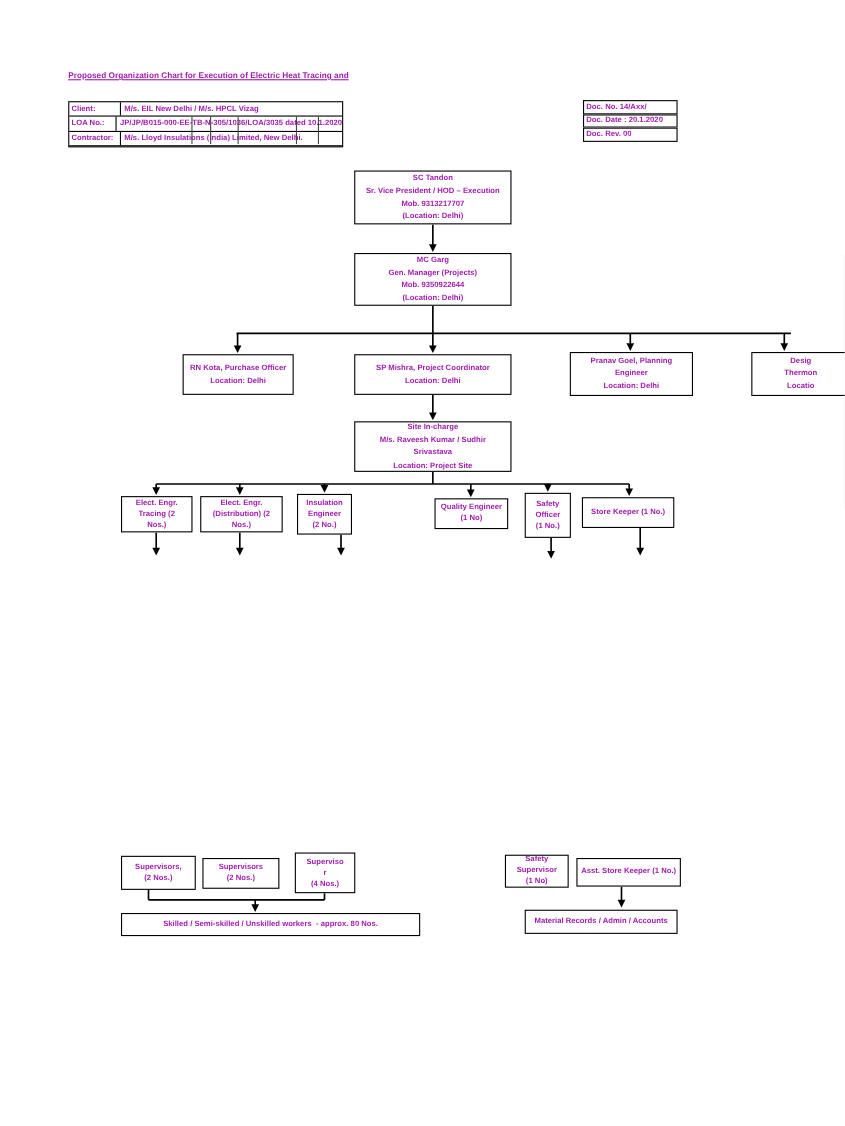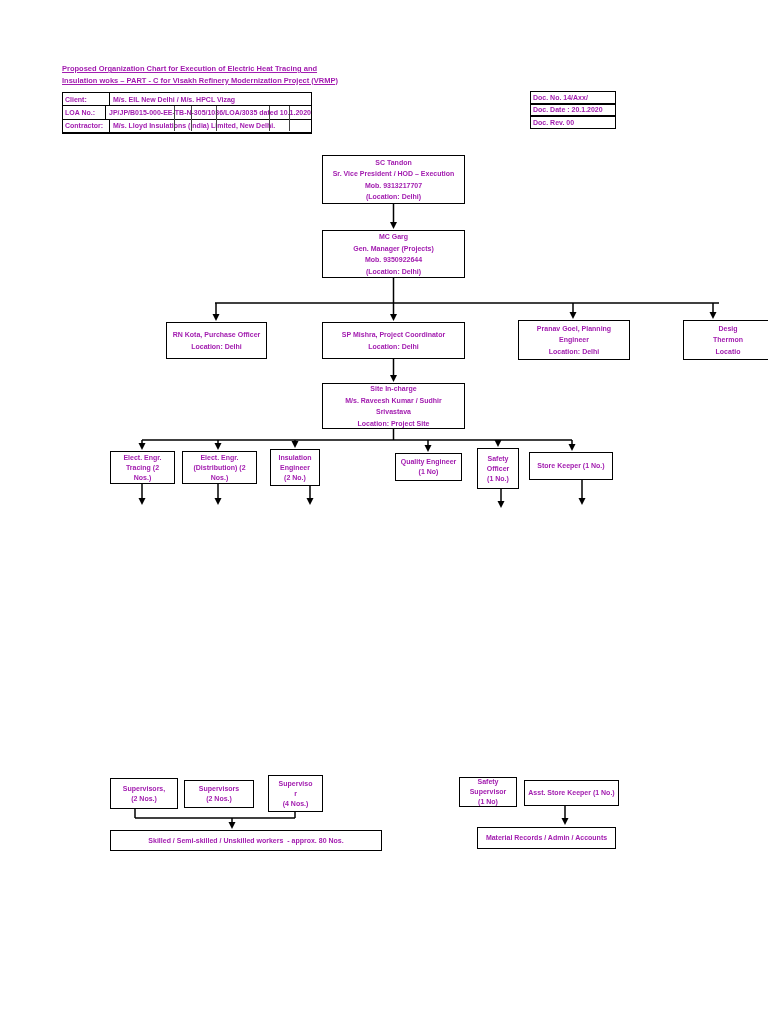--- a/index.html
+++ b/index.html
@@ -40,21 +40,20 @@
   .lh11 { line-height:11.5px; }
   .connectors { position:absolute; left:0; top:0; }
 </style>
 </head>
 <body>
 
 <div class="page">
 
   <div class="title-wrap">
     <span class="title-line">Proposed Organization Chart for Execution of Electric Heat Tracing and</span>
-    <span class="title-line">Insulation woks – PART - C for Visakh Refinery Modernization Project (VRMP)</span>
   </div>
 
   <div class="info-table">
     <div class="trow">
       <div class="tlabel">Client:</div>
       <div class="tvalue">M/s. EIL New Delhi / M/s. HPCL Vizag</div>
     </div>
     <div class="trow">
       <div class="tlabel">LOA No.:</div>
       <div class="tvalue">JP/JP/B015-000-EE-TB-N-305/1036/LOA/3035 dated 10.1.2020</div>

